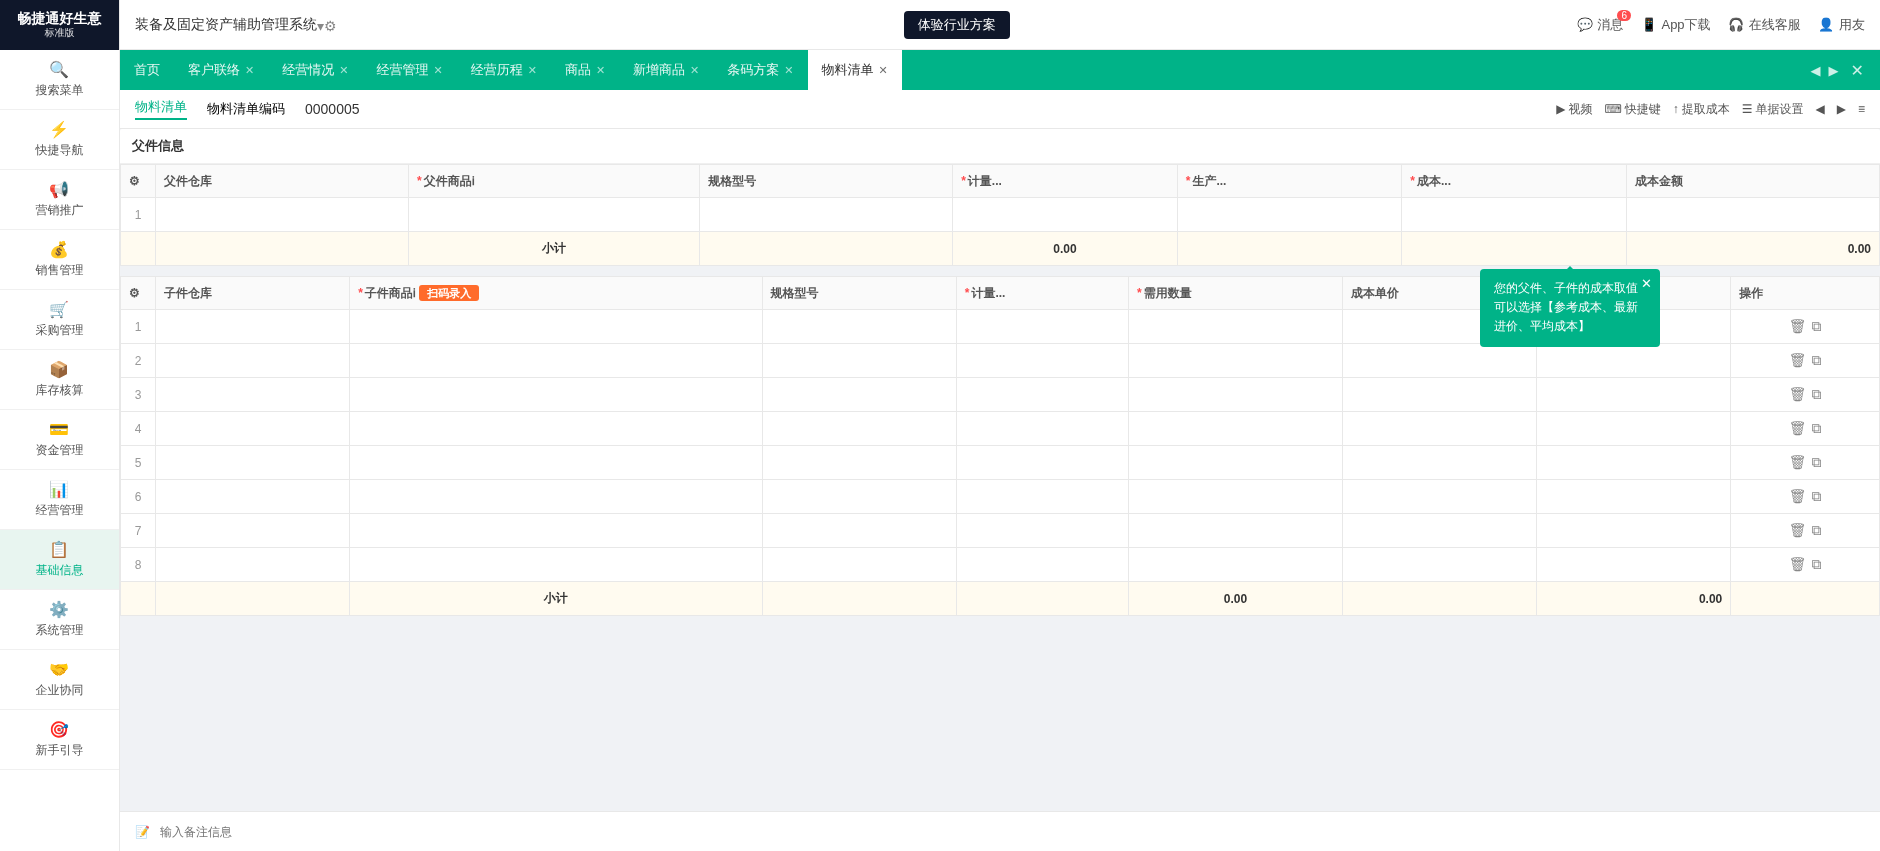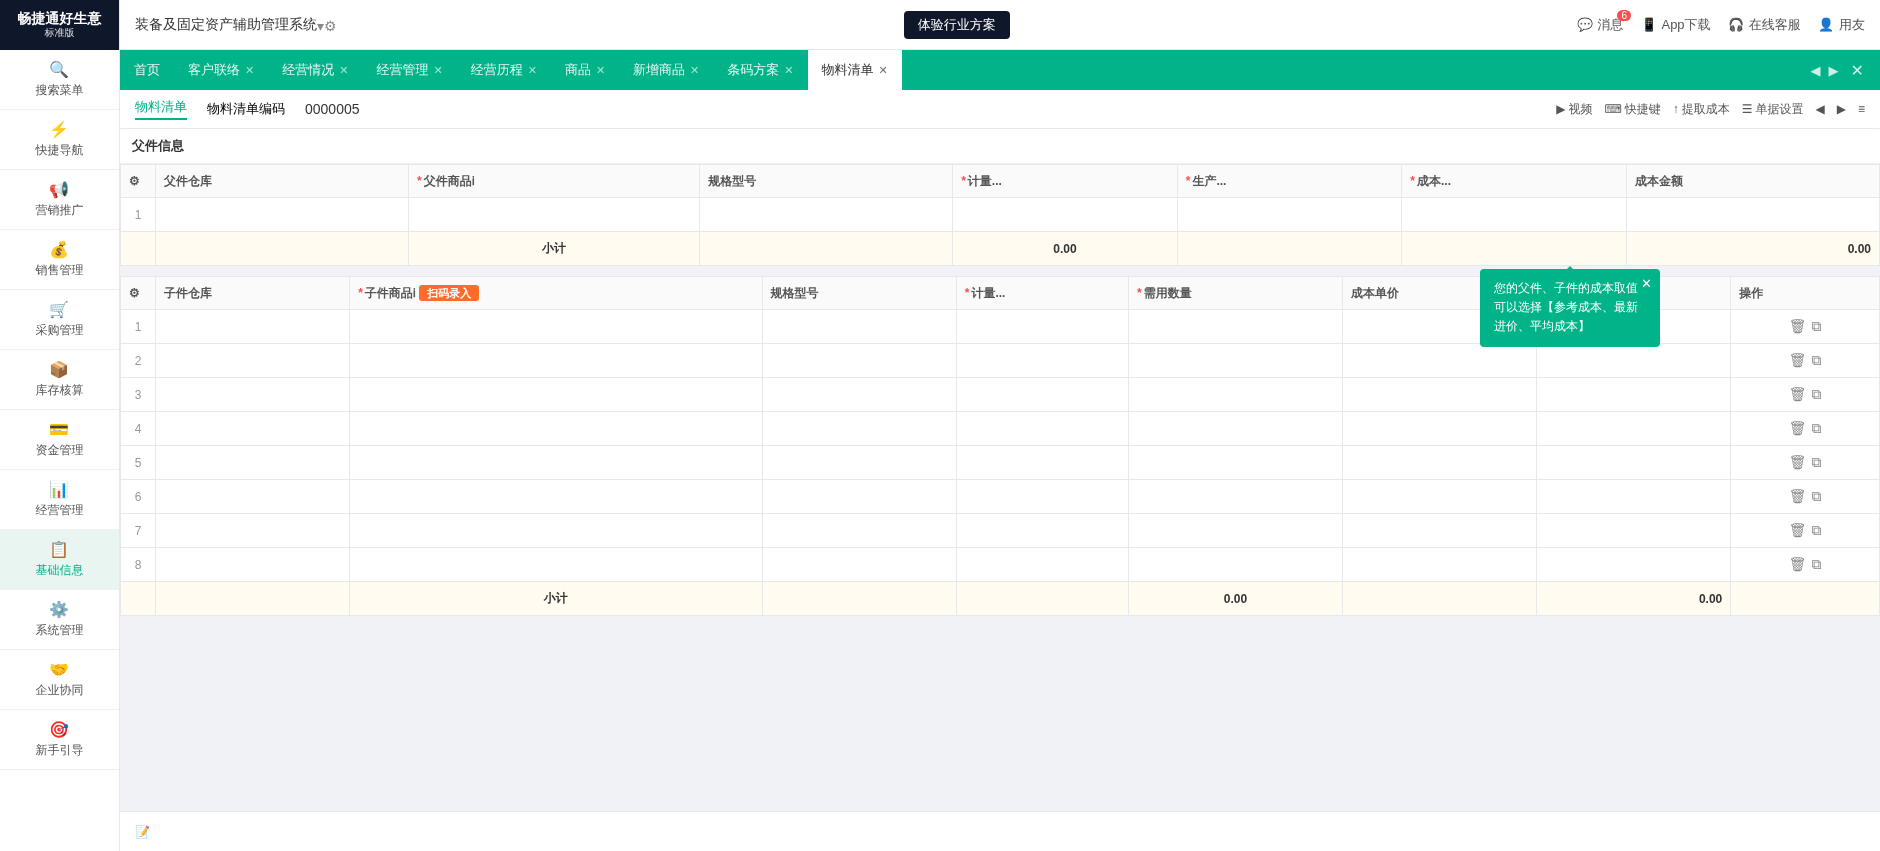--- a/index.html
+++ b/index.html
@@ -695,15 +695,16 @@
 
     <div class="tooltip-box">
       <span class="tooltip-close">✕</span>
       <span>您的父件、子件的成本取值可以选择【参考成本、最新进价、平均成本】</span>
     </div>
 
   </div>
 
   <div id="bottom-note">
     <span>📝</span>
+    <input type="text" placeholder="输入备注信息" style="border: none; outline: none; flex: 1 1 0%; font-size: 12px; color: rgb(136, 136, 136);">
   </div>
 
 </div>
 
 </body></html>

